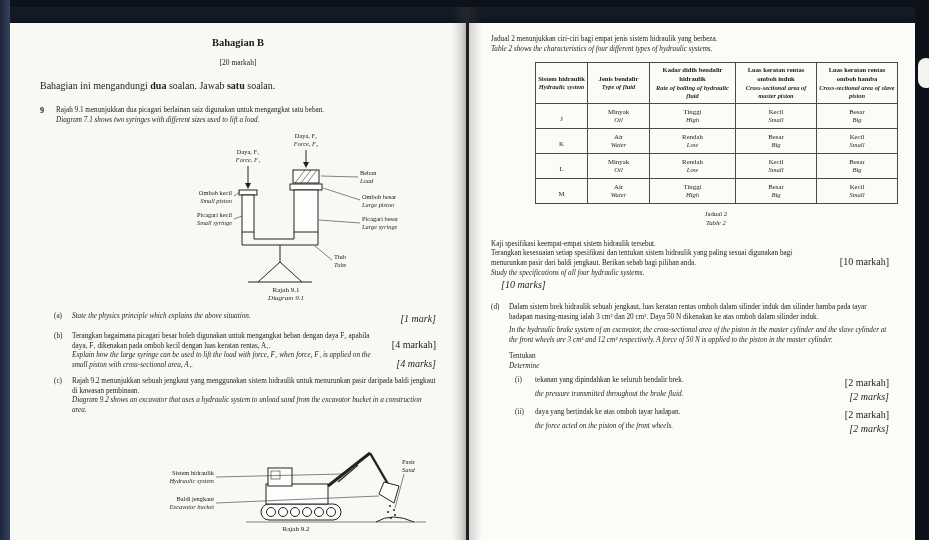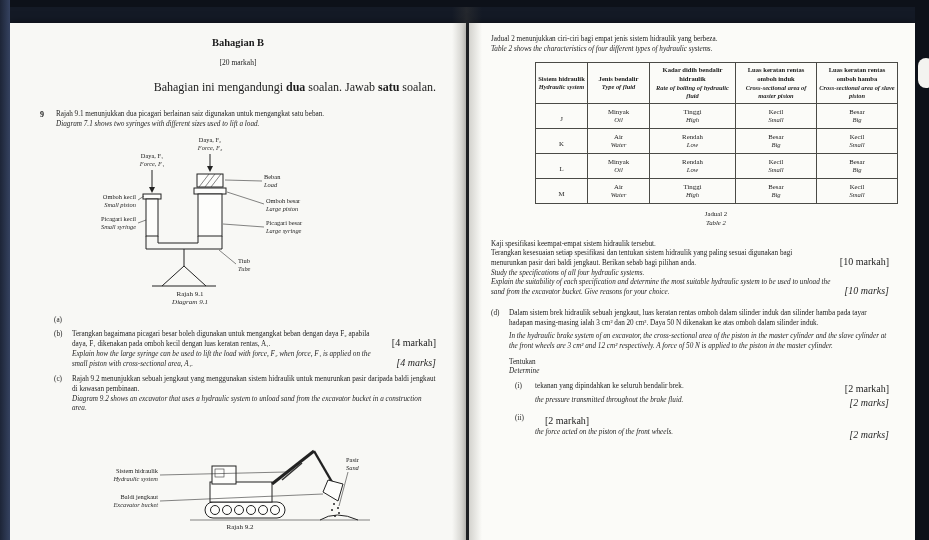--- a/index.html
+++ b/index.html
@@ -12,29 +12,29 @@
   .scroll-pill { position:absolute; top:58px; right:-5px; width:16px; height:30px; border-radius:8px; background:#f3f3f0; }
   .spread { position:absolute; left:10px; top:7px; width:905px; height:533px; }
   .page { position:absolute; top:16px; height:533px; overflow:hidden; box-shadow:0 0 8px rgba(0,0,0,.55); }
   .page-left  { left:0; width:456px; background:#f8f8f5; padding:14px 30px 0 30px; }
   .page-right { left:459px; width:446px; background:#fbfbf8; padding:12px 26px 0 22px; }
   .gutter { position:absolute; left:442px; top:0; width:30px; height:100%; z-index:3; pointer-events:none;
             background:linear-gradient(to right, rgba(0,0,0,0) 0%, rgba(80,76,66,.28) 48%, rgba(0,0,0,0) 100%); }
 
   .sec-title { text-align:center; font-weight:bold; font-size:10.5px; margin-bottom:10px; }
   .sec-marks { text-align:center; font-size:7.5px; margin-bottom:13px; }
-  .sec-instr { text-align:right; font-size:12px; margin-bottom:15px; }
+  .sec-instr { text-align:left; font-size:10px; margin-bottom:15px; }
 
   .ms { font-size:7.2px; line-height:1.35; }
   .en { font-size:7.2px; line-height:1.35; font-style:italic; color:#262626; }
   .q-row { display:flex; margin-bottom:3px; }
   .q-num { font-weight:bold; font-size:8px; width:16px; flex:none; }
   .q-body { flex:1; }
 
-  .dwrap { text-align:left; }
+  .dwrap { text-align:right; }
   svg .dl { stroke:#222; stroke-width:1; fill:none; }
   svg .tl { stroke:#333; stroke-width:.6; fill:none; }
   svg .df { fill:#222; stroke:none; }
   svg .dr { fill:#fdfdfb; stroke:#222; stroke-width:1; }
   svg .fluid { fill:#e8e8e2; stroke:none; }
   svg text { font-family:"Liberation Serif","DejaVu Serif",serif; font-size:6.4px; fill:#1b1b1b; }
   svg text.sen { font-style:italic; fill:#282828; }
   svg text.cap { font-size:7px; }
 
   .sub-q { display:flex; margin:6px 0 6px 14px; }
@@ -144,20 +144,24 @@
           <line x1="196" y1="132" x2="179" y2="118" class="tl"></line>
 
           <text x="150" y="164" text-anchor="middle" class="cap">Rajah 9.1</text>
           <text x="150" y="172" text-anchor="middle" class="cap sen">Diagram 9.1</text>
         </svg>
       </div>
 
       <div class="sub-q">
         <span class="sub-label">(a)</span>
         <div class="sub-body">
+          <div class="line en">
+              <span class="txt">State the physics principle which explains the above situation.</span>
+              <span class="marks it">[1 mark]</span>
+            </div>
         </div>
       </div>
 
       <div class="sub-q">
         <span class="sub-label">(b)</span>
         <div class="sub-body">
           <div class="line ms">
               <span class="txt">Terangkan bagaimana picagari besar boleh digunakan untuk mengangkat beban dengan daya F₂ apabila daya, F₁ dikenakan pada omboh kecil dengan luas keratan rentas, A₁.</span>
               <span class="marks">[4 markah]</span>
             </div>
@@ -336,21 +340,20 @@
       </div>
 
       <div class="task">
         <p class="ms">Kaji spesifikasi keempat-empat sistem hidraulik tersebut.</p>
         <div class="line ms">
             <span class="txt">Terangkan kesesuaian setiap spesifikasi dan tentukan sistem hidraulik yang paling sesuai digunakan bagi menurunkan pasir dari baldi jengkaut. Berikan sebab bagi pilihan anda.</span>
             <span class="marks">[10 markah]</span>
           </div>
         <p class="en">Study the specifications of all four hydraulic systems.</p>
         <div class="line en">
-            <span class="txt">Explain the suitability of each specification and determine the most suitable hydraulic system to be used to unload the sand from the excavator bucket. Give reasons for your choice.</span>
             <span class="marks it">[10 marks]</span>
           </div>
       </div>
 
       <div class="sub-q" style="margin-left:0">
         <span class="sub-label">(d)</span>
         <div class="sub-body">
           <p class="ms d-ms">Dalam sistem brek hidraulik sebuah jengkaut, luas keratan rentas omboh dalam silinder induk dan silinder hamba pada tayar hadapan masing-masing ialah 3 cm² dan 20 cm². Daya 50 N dikenakan ke atas omboh dalam silinder induk.</p>
           <p class="en d-en">In the hydraulic brake system of an excavator, the cross-sectional area of the piston in the master cylinder and the slave cylinder at the front wheels are 3 cm² and 12 cm² respectively. A force of 50 N is applied to the piston in the master cylinder.</p>
           <p class="ms det">Tentukan</p>
@@ -367,20 +370,21 @@
                   <span class="txt">the pressure transmitted throughout the brake fluid.</span>
                   <span class="marks it">[2 marks]</span>
                 </div>
             </div>
           </div>
 
           <div class="roman">
             <span class="r-label">(ii)</span>
             <div class="r-body">
               <div class="line ms">
+                  <span class="txt">daya yang bertindak ke atas omboh tayar hadapan.</span>
                   <span class="marks">[2 markah]</span>
                 </div>
               <div class="line en">
                   <span class="txt">the force acted on the piston of the front wheels.</span>
                   <span class="marks it">[2 marks]</span>
                 </div>
             </div>
           </div>
         </div>
       </div>

